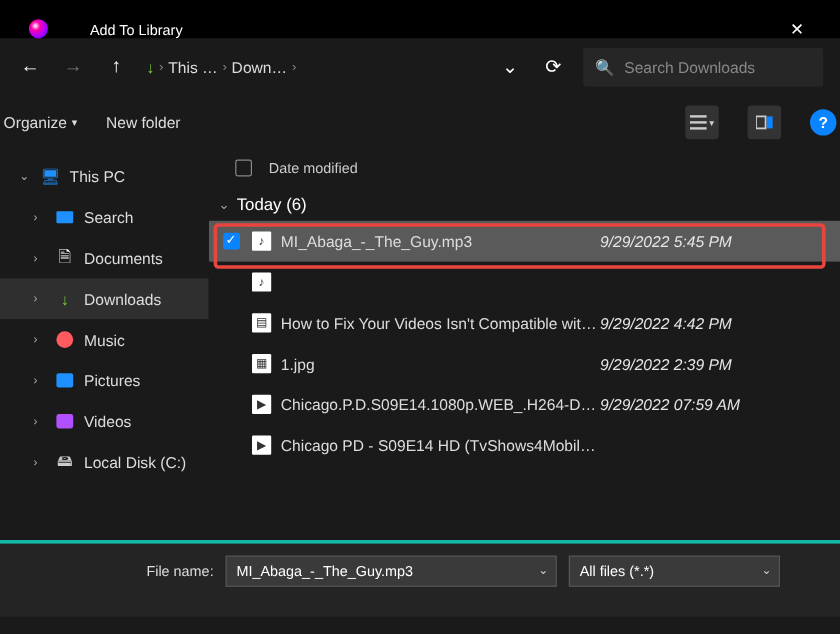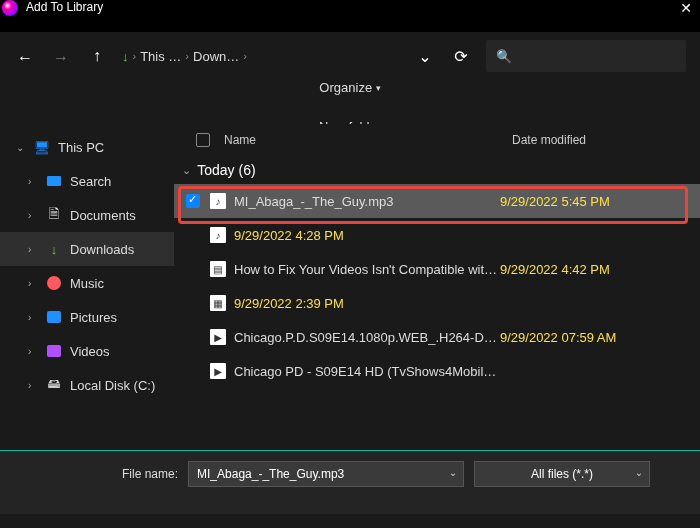--- a/index.html
+++ b/index.html
@@ -1,36 +1,36 @@
 <!DOCTYPE html>
 <html><head>
 <meta charset="utf-8">
 <style>
 * { margin: 0; padding: 0; box-sizing: border-box; font-family: "Segoe UI", Arial, sans-serif; }
 body { background: #1a1a1a; color: #fff; width: 700px; height: 528px; overflow: hidden; position: relative; }
 
 
-.titlebar { height: 32px; background: #000; display: flex; align-items: flex-start; padding: 0 2px; }
+.titlebar { height: 32px; background: #000; display: flex; align-items: flex-end; padding: 0 24px; gap: 27px; }
 .titlebar .app-icon { width: 16px; height: 16px; border-radius: 50%; background: radial-gradient(circle at 35% 35%, #fff 0%, #f0a 25%, #a0f 60%, #40f 100%); margin-right: 8px; }
 .titlebar .title { font-size: 12px; color: #fff; flex: 0 0 auto; }
 .titlebar .spacer { flex: 1; }
 .titlebar .close { font-size: 14px; color: #fff; padding: 0 6px; cursor: pointer; }
 
 
 .navbar { height: 48px; background: #1a1a1a; display: flex; align-items: center; padding: 0 14px; gap: 14px; }
 .nav-btn { width: 22px; height: 22px; display: inline-flex; align-items: center; justify-content: center; color: #fff; cursor: pointer; }
 .nav-btn.dim { color: #777; }
 .address { display: flex; align-items: center; gap: 4px; font-size: 13px; color: #ddd; }
 .address .down-icon { color: #7ac943; }
 .crumb-sep { color: #888; font-size: 11px; }
 .nav-spacer { flex: 1; }
 .search { background: #262626; height: 32px; width: 200px; border-radius: 2px; display: flex; align-items: center; padding: 0 10px; gap: 8px; color: #888; font-size: 13px; }
 
 
-.toolbar { height: 44px; display: flex; align-items: center; padding: 0 3px; gap: 24px; font-size: 13px; flex-direction: column; }
+.toolbar { height: 44px; display: flex; align-items: center; padding: 0 3px; gap: 24px; font-size: 13px; }
 .tb-item { color: #ddd; display: flex; align-items: center; gap: 4px; cursor: pointer; }
 .tb-spacer { flex: 1; }
 .view-btn { width: 28px; height: 28px; background: #333; display: inline-flex; align-items: center; justify-content: center; border-radius: 3px; cursor: pointer; }
 .help-btn { width: 22px; height: 22px; border-radius: 50%; background: #0a84ff; color: #fff; display: inline-flex; align-items: center; justify-content: center; font-size: 13px; font-weight: bold; }
 
 
 .body { display: flex; height: 326px; }
 
 
 .sidebar { width: 174px; background: #1a1a1a; padding-top: 6px; font-size: 13px; }
@@ -60,31 +60,31 @@
 
 .row { display: flex; align-items: center; height: 34px; padding-left: 12px; font-size: 13px; color: #ddd; }
 .row .cb { width: 14px; height: 14px; border: 1px solid #888; border-radius: 2px; margin-right: 10px; background: #1a1a1a; }
 .row.sel { background: #5a5a5a; }
 .row.sel .cb { background: #0a84ff; border-color: #0a84ff; position: relative; }
 .row.sel .cb::after { content: "✓"; position: absolute; left: 1px; top: -2px; font-size: 11px; color: #fff; }
 .row .ficon { width: 16px; height: 16px; margin-right: 8px; background: #fff; border-radius: 1px; display: inline-flex; align-items: center; justify-content: center; font-size: 10px; color: #333; }
 .row .ficon.audio { background: #fff; }
 .row .ficon.img { background: #fff; }
 .row .fname { flex: 0 0 266px; overflow: hidden; text-overflow: ellipsis; white-space: nowrap; }
-.row .fdate { flex: 1; color: #fde047; }
+.row .fdate { flex: 1; color: #e5e5e5; font-style: italic; }
 
 .hl-box { position: absolute; border: 3px solid #e8453c; border-radius: 4px; pointer-events: none; }
 .hl-row { top: 62px; left: 4px; width: 510px; height: 38px; }
 
 
-.bottom { height: 64px; background: #242424; border-top: 1px solid #14b8a6; padding: 10px 22px 0; }
+.bottom { height: 64px; background: #242424; border-top: 3px solid #14b8a6; padding: 10px 22px 0; }
 .bottom .line1 { display: flex; align-items: center; gap: 10px; font-size: 12px; color: #ddd; margin-bottom: 10px; padding-left: 100px; }
 .combo { background: #3a3a3a; border: 1px solid #555; height: 26px; display: flex; align-items: center; padding: 0 8px; font-size: 12px; color: #fff; position: relative; }
 .combo.name { width: 276px; }
-.combo.filter { width: 176px; justify-content: center; }
+.combo.filter { width: 176px; }
 .combo .dd { position: absolute; right: 6px; top: 5px; color: #ccc; font-size: 10px; }
 .line2 { display: flex; justify-content: flex-end; gap: 12px; position: relative; }
 .btn { width: 100px; height: 26px; background: #3a3a3a; border: 1px solid #555; color: #fff; font-size: 12px; display: inline-flex; align-items: center; justify-content: center; cursor: pointer; }
 .btn.primary { text-decoration: underline; }
 </style>
 </head>
 <body>
 
 <div class="titlebar">
   <div class="app-icon"></div>
@@ -103,20 +103,21 @@
     <span>This …</span>
     <span class="crumb-sep">›</span>
     <span>Down…</span>
     <span class="crumb-sep">›</span>
   </span>
   <div class="nav-spacer"></div>
   <span class="nav-btn">⌄</span>
   <span class="nav-btn">⟳</span>
   <div class="search">
     <span>🔍</span>
+    <span>Search Downloads</span>
   </div>
 </div>
 
 <div class="toolbar">
   <span class="tb-item">
     <span>Organize</span>
     <span style="font-size:9px;">▾</span>
   </span>
   <span class="tb-item">New folder</span>
   <div class="tb-spacer"></div>
@@ -186,48 +187,47 @@
     <div class="side-item child">
       <span class="chev">›</span>
       <span class="side-icon ic-disk">🖴</span>
       <span>Local Disk (C:)</span>
     </div>
   </div>
 
   <div class="filearea">
     <div class="filehead">
       <span class="cb"></span>
-      <span class="col-name">Name</span>
       <span class="col-date">Date modified</span>
     </div>
     <div class="group">
       <span class="chev">⌄</span>
       <span>Today (6)</span>
     </div>
 
     <div class="row sel">
       <span class="cb"></span>
       <span class="ficon audio">♪</span>
       <span class="fname">MI_Abaga_-_The_Guy.mp3</span>
       <span class="fdate">9/29/2022 5:45 PM</span>
     </div>
     <div class="row">
       <span class="cb" style="visibility:hidden;"></span>
       <span class="ficon audio">♪</span>
-      <span class="fdate">9/29/2022 4:28 PM</span>
     </div>
     <div class="row">
       <span class="cb" style="visibility:hidden;"></span>
       <span class="ficon">▤</span>
       <span class="fname">How to Fix Your Videos Isn't Compatible with…</span>
       <span class="fdate">9/29/2022 4:42 PM</span>
     </div>
     <div class="row">
       <span class="cb" style="visibility:hidden;"></span>
       <span class="ficon img">▦</span>
+      <span class="fname">1.jpg</span>
       <span class="fdate">9/29/2022 2:39 PM</span>
     </div>
     <div class="row">
       <span class="cb" style="visibility:hidden;"></span>
       <span class="ficon">▶</span>
       <span class="fname">Chicago.P.D.S09E14.1080p.WEB_.H264-DEX…</span>
       <span class="fdate">9/29/2022 07:59 AM</span>
     </div>
     <div class="row">
       <span class="cb" style="visibility:hidden;"></span>

